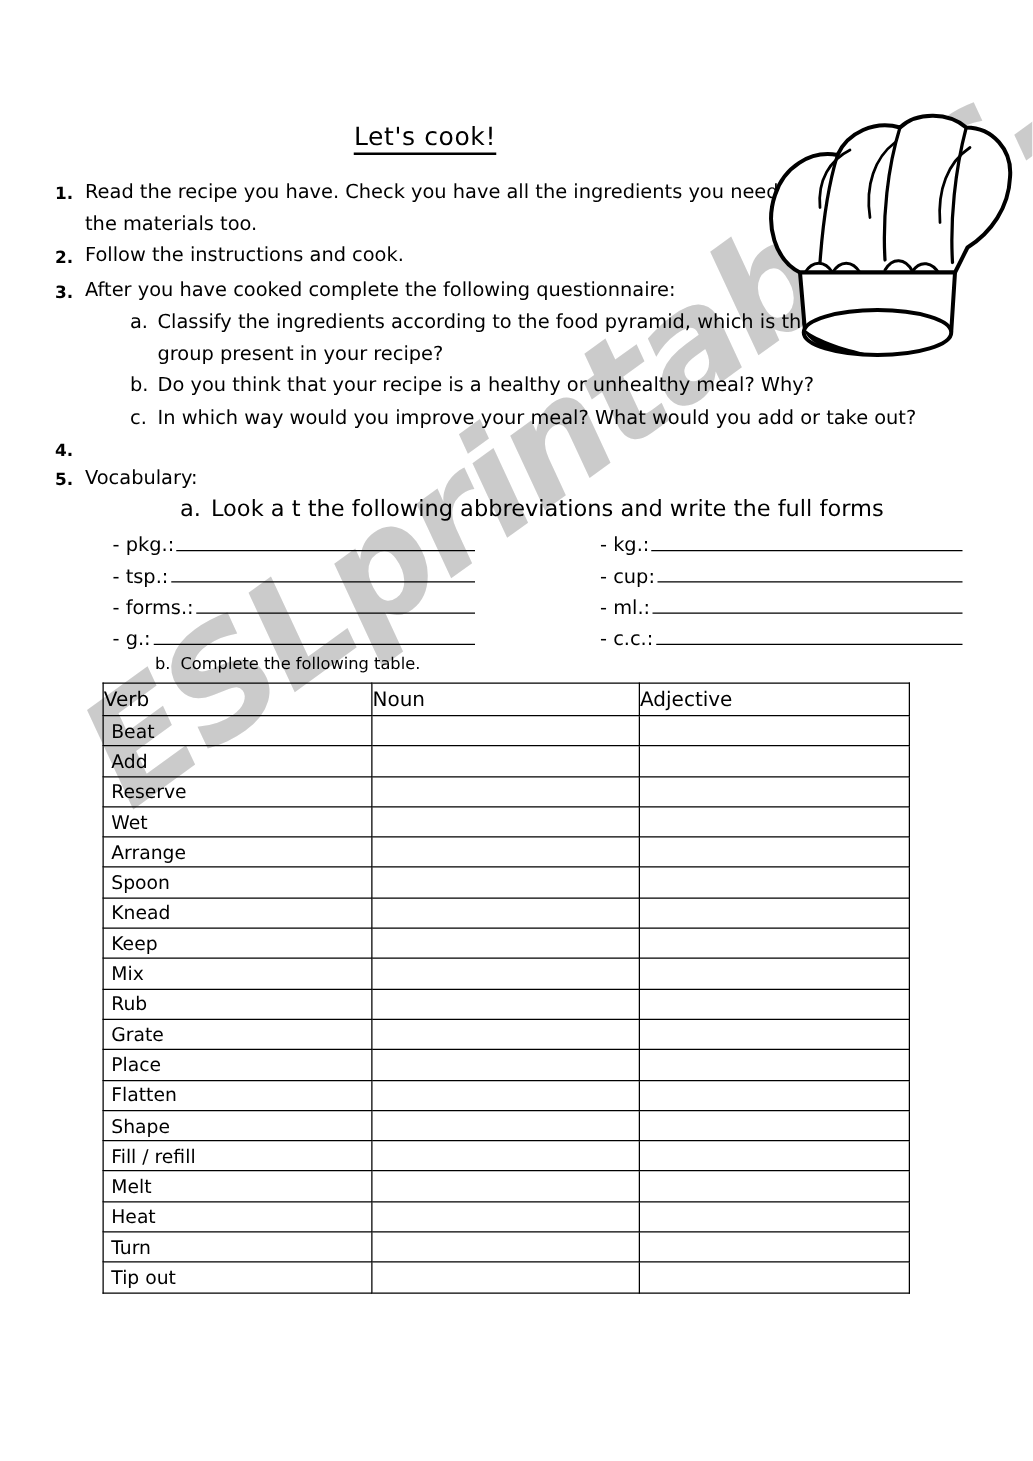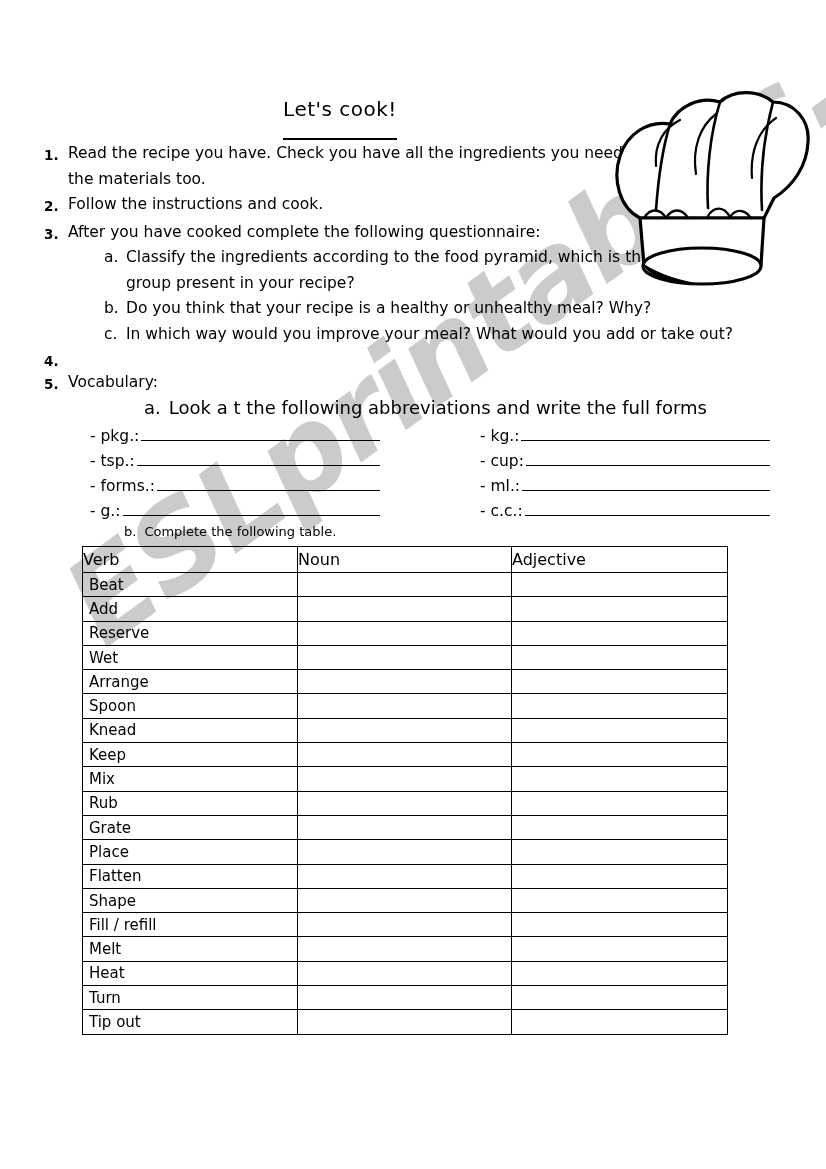--- a/index.html
+++ b/index.html
@@ -63,21 +63,21 @@
     position: absolute;
     left: 0;
     top: 97px;
     width: 680px;
     text-align: center;
     font-size: 20px;
     letter-spacing: 0.5px;
   }
   #title .u {
     border-bottom: 2px solid #000;
-    padding-bottom: 17px;
+    padding-bottom: 1px;
   }
 
   
   #chef-hat {
     position: absolute;
     left: 596px;
     top: 58px;
     width: 228px;
     height: 236px;
     z-index: 8;

